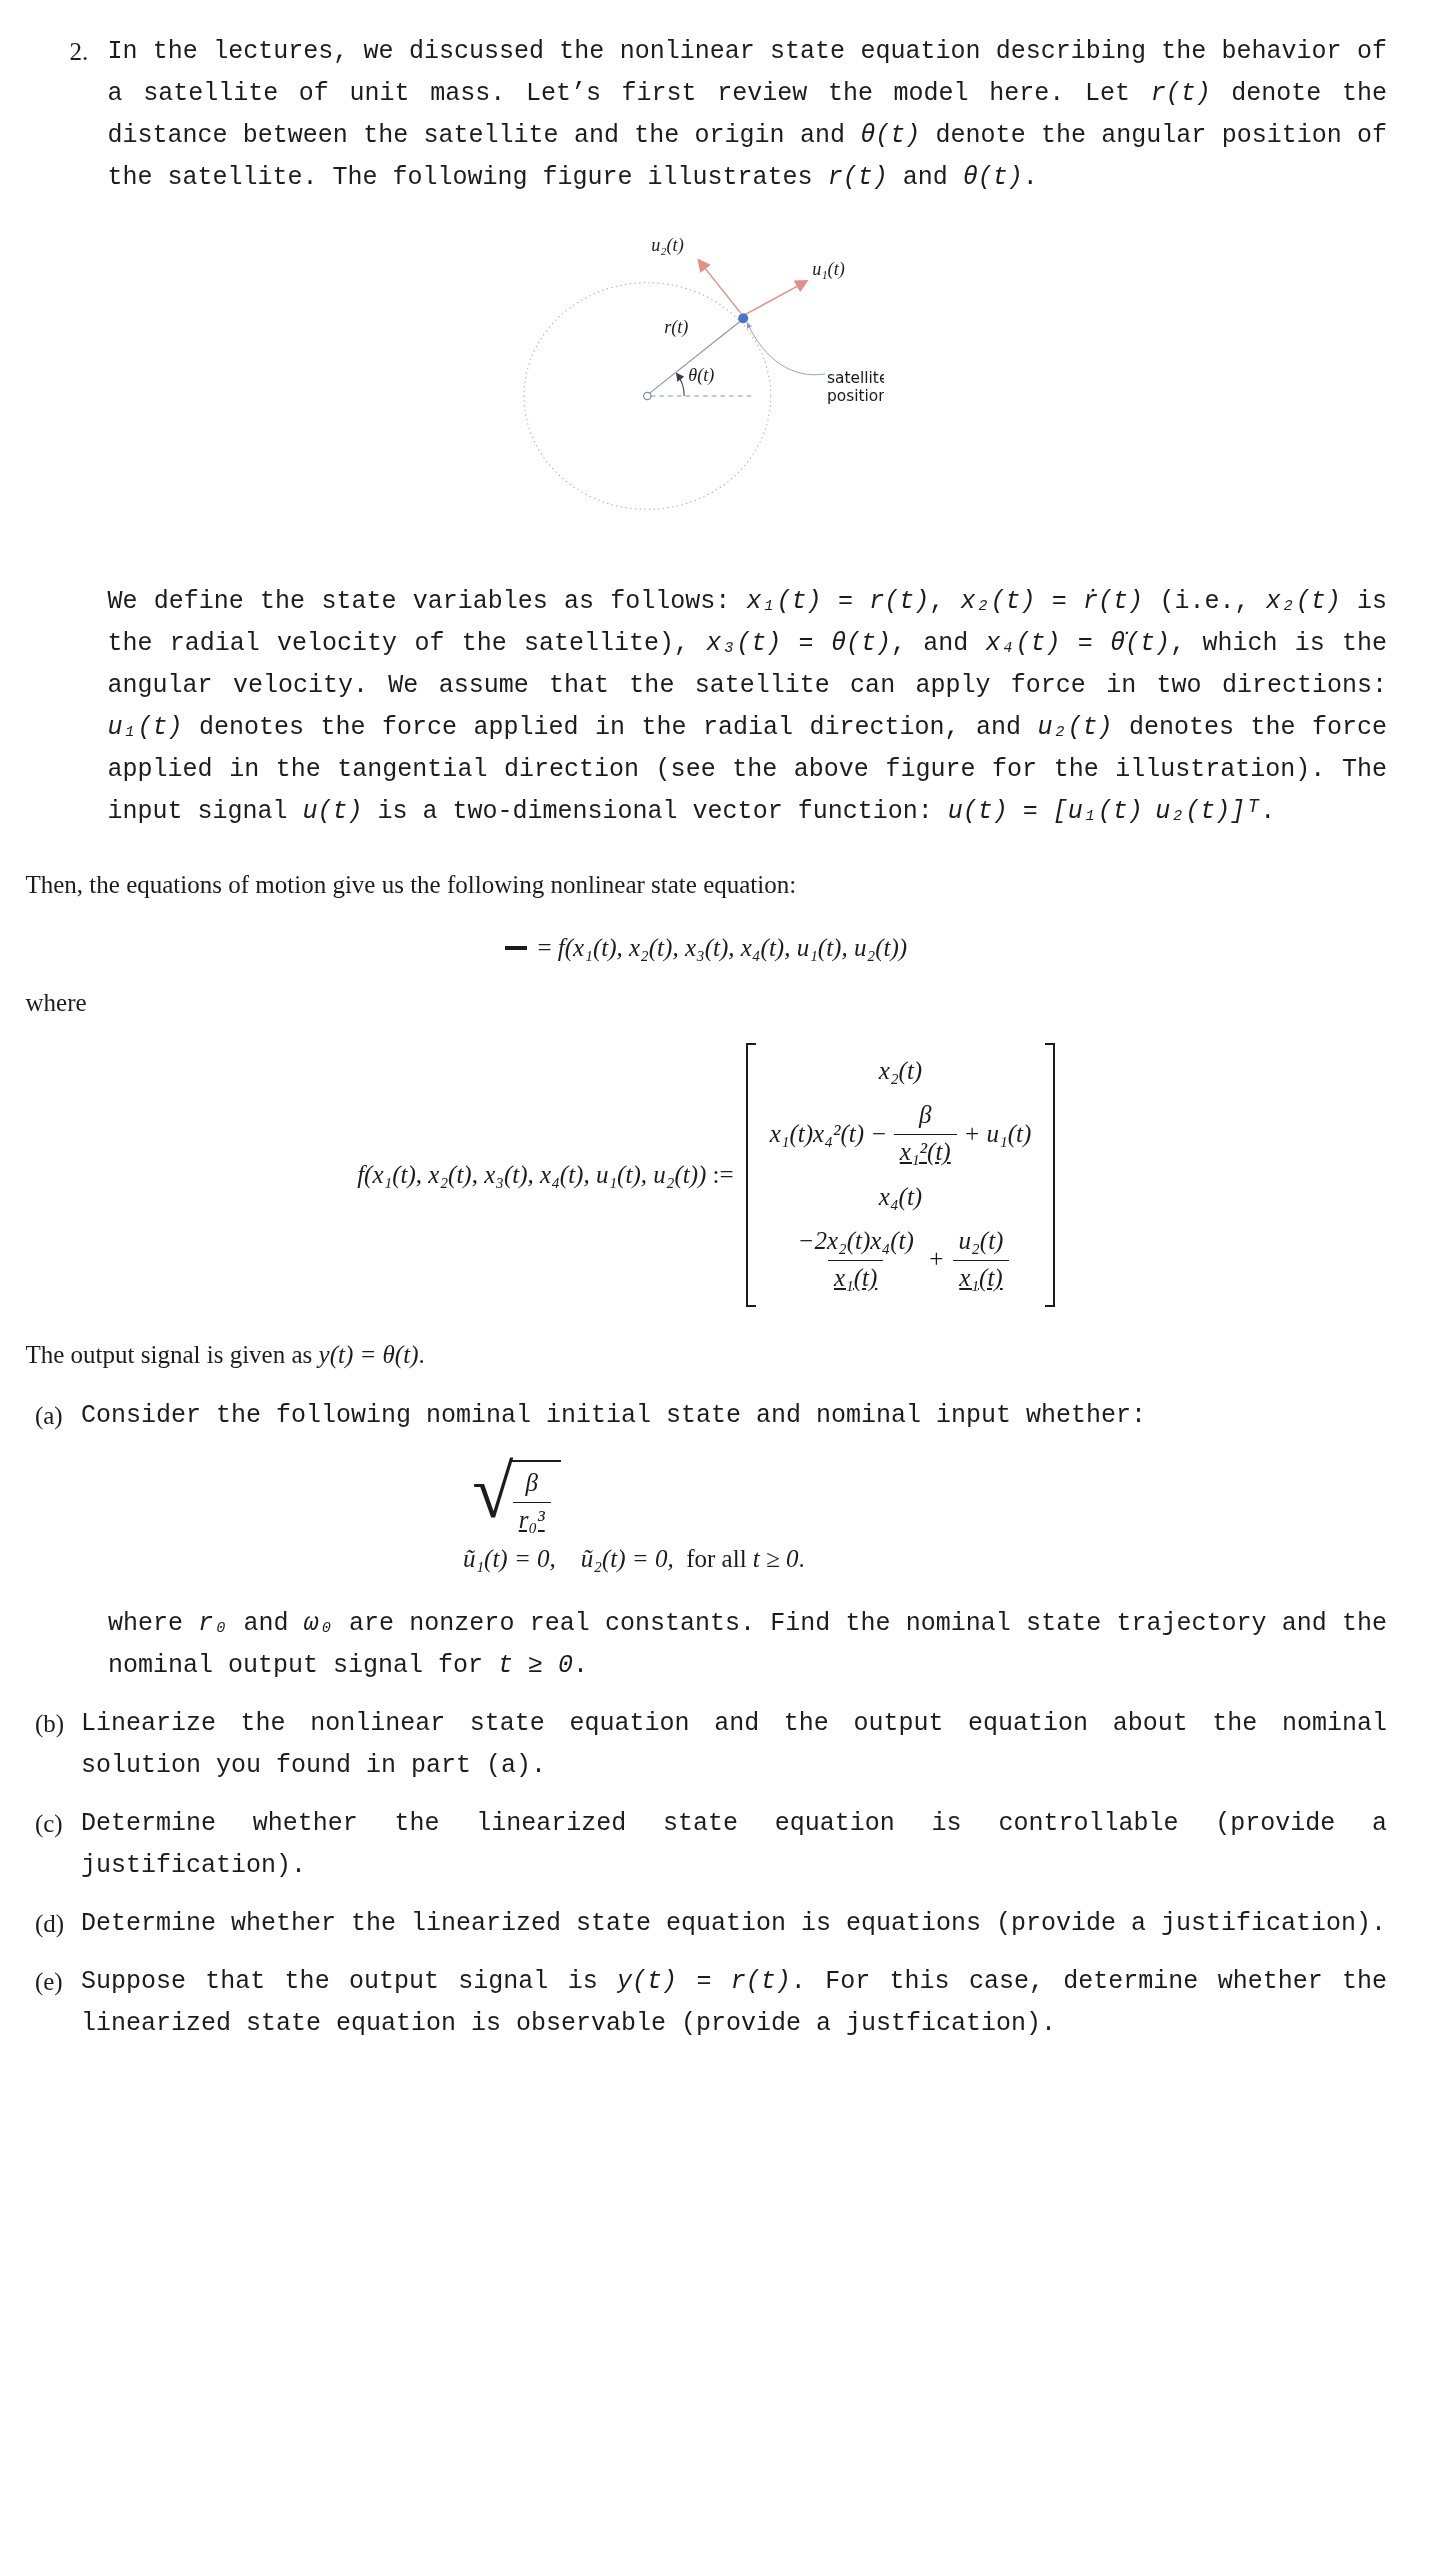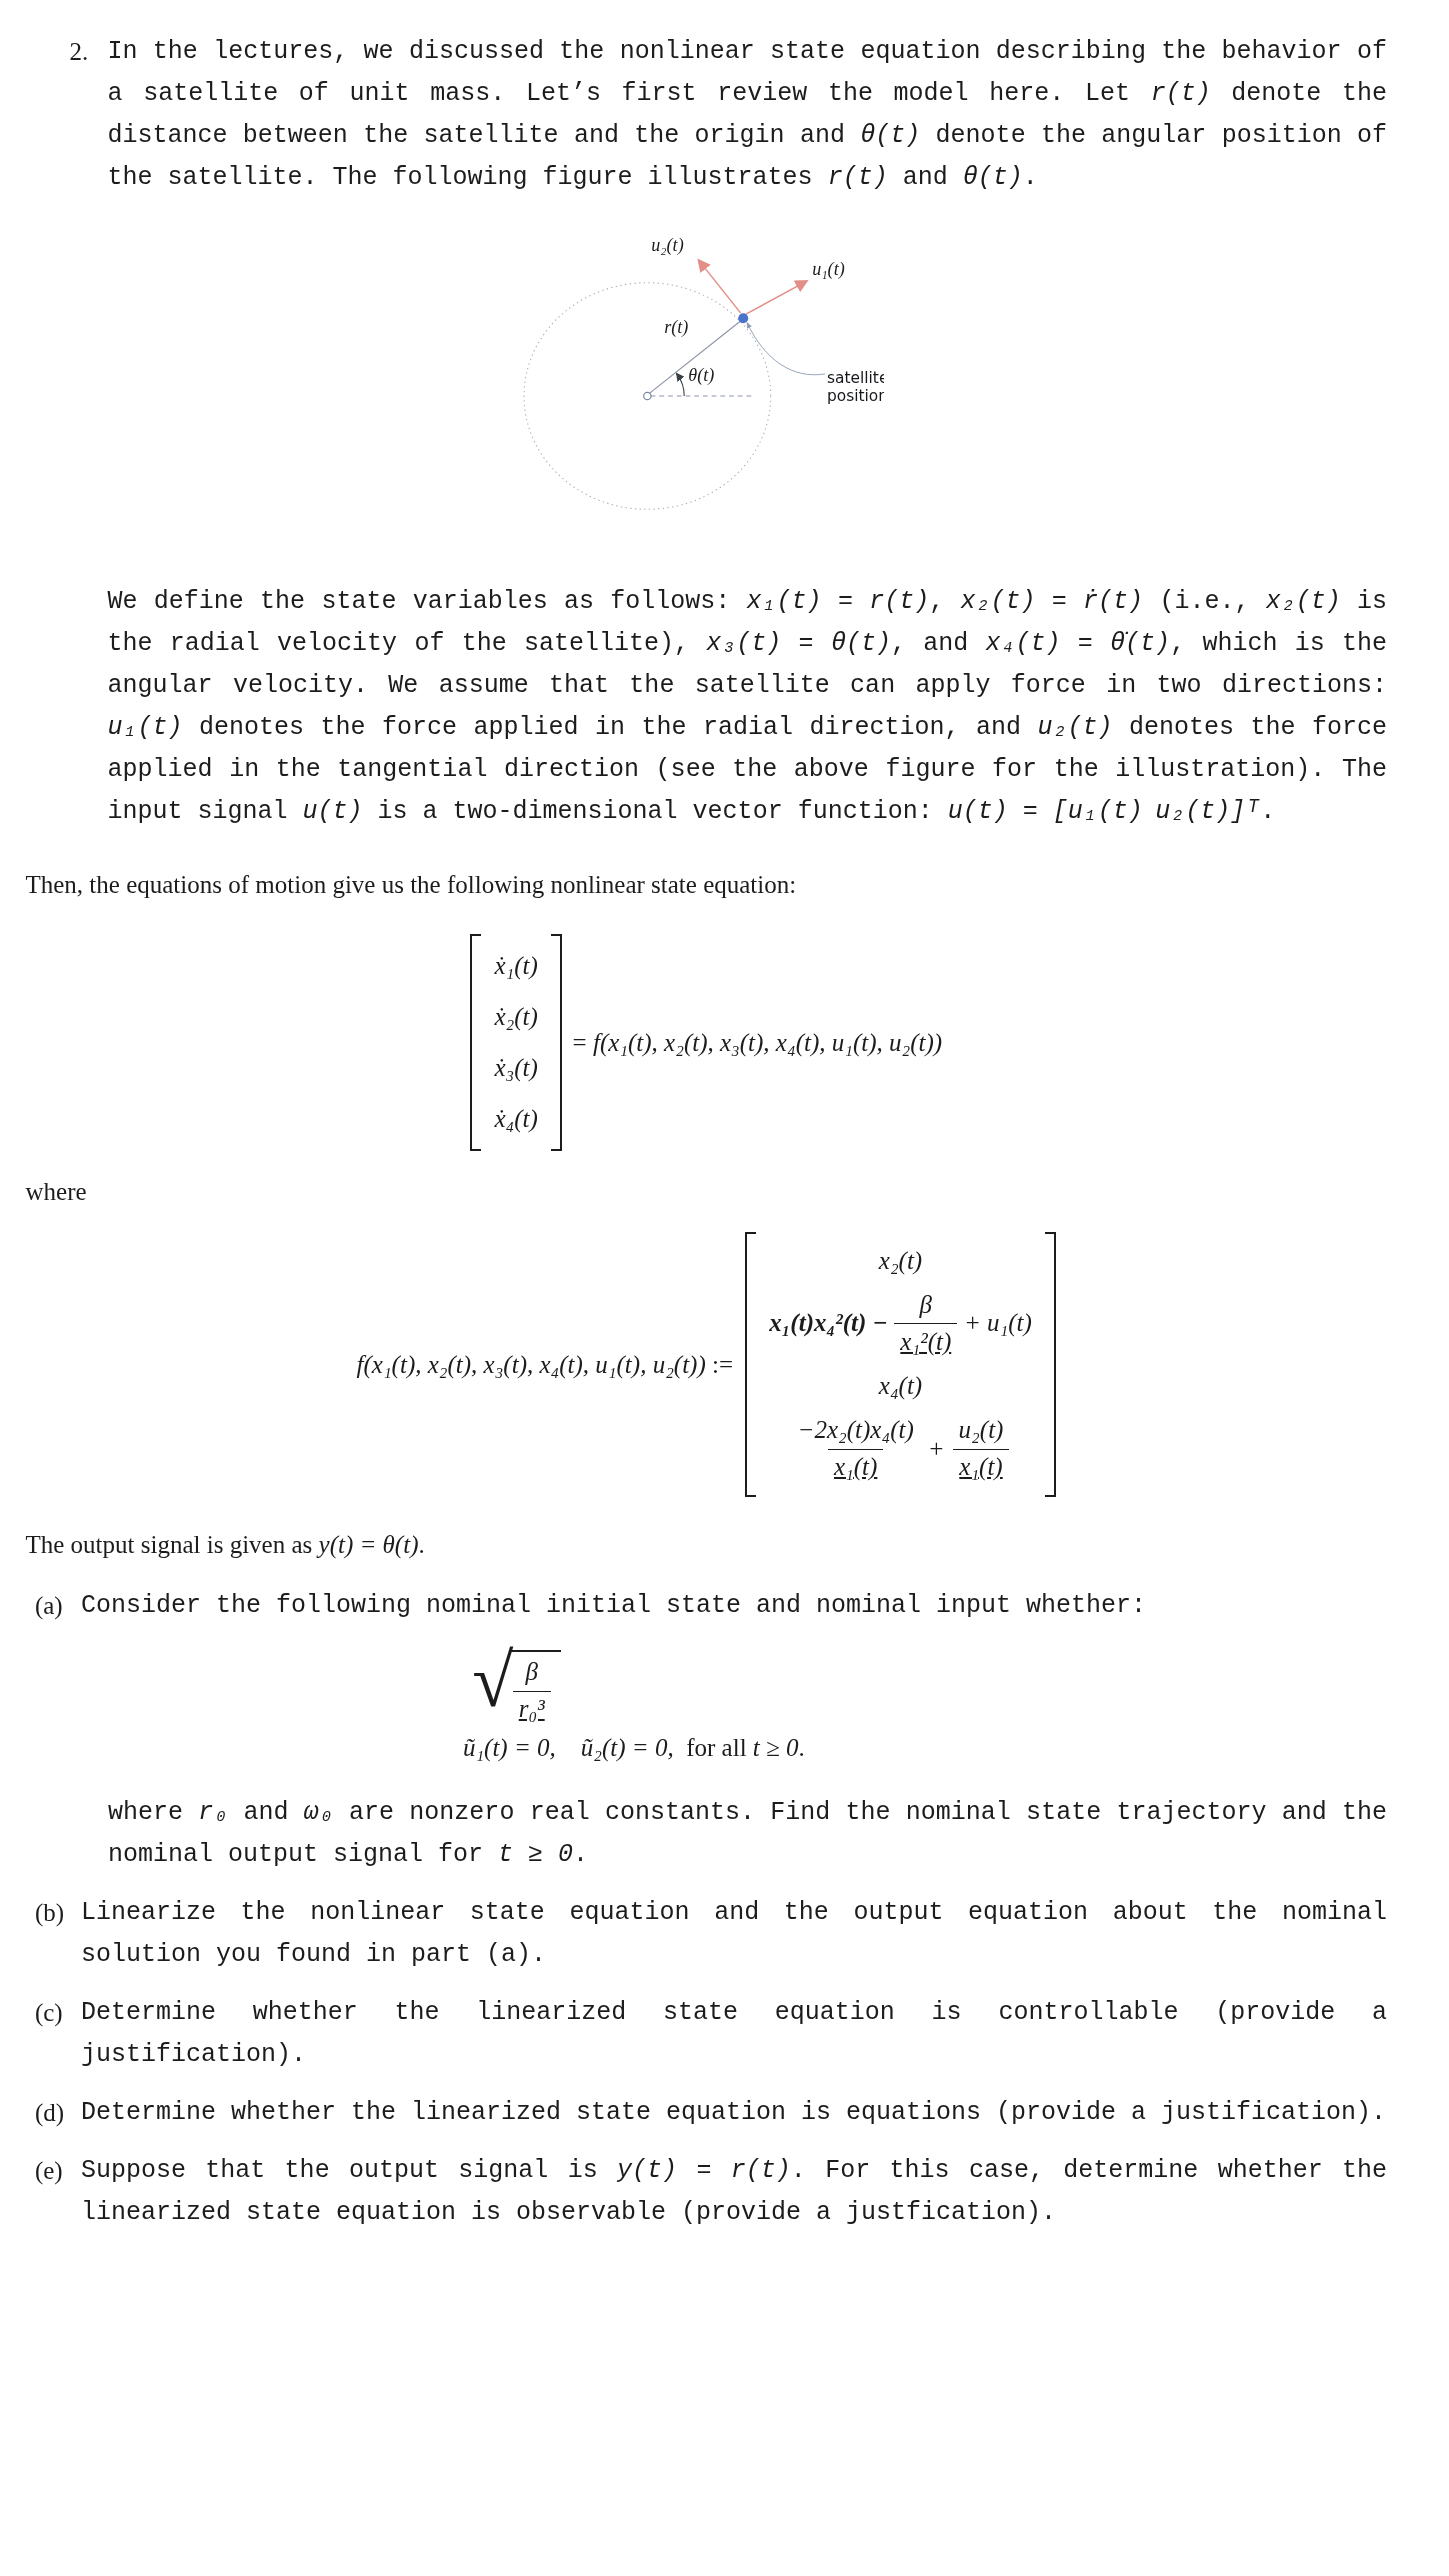--- a/index.html
+++ b/index.html
@@ -29,21 +29,21 @@
   .eqlhs{margin-right:12px;}
 
   .vec{display:inline-flex;align-items:center;}
   .vbr{width:8.7px;align-self:stretch;border:0 solid #1c1c1e;}
   .vbl{border-left-width:2px;border-top-width:2px;border-bottom-width:2px;}
   .vbrt{border-right-width:2px;border-top-width:2px;border-bottom-width:2px;}
   .vrows{display:flex;flex-direction:column;align-items:center;padding:6.7px 13.4px;}
   .r1{height:51px;display:flex;align-items:center;font-style:italic;}
   .rowS{height:43px;display:flex;align-items:center;font-style:italic;}
   .rowF{display:flex;align-items:center;padding:8.7px 0;font-style:italic;}
-  .mpre{margin-right:6.7px;font-weight:bold;}
+  .mpre{margin-right:6.7px;}
   .mpost{margin-left:6.7px;}
   .fop{margin:0 8px;}
 
   .frac{display:inline-flex;flex-direction:column;align-items:center;text-align:center;vertical-align:middle;}
   .fnum{padding:0 6px 4.7px;}
   .fden{border-top:1.7px solid #1c1c1e;padding:3.4px 6px 0;text-decoration:underline;}
 
   .flush{margin-left:0;}
   .p-motion{margin-top:31px;}
   .p-where{margin-top:4px;}
@@ -114,26 +114,20 @@
 
       <p class="just">We define the state variables as follows: <i class="mv">x₁(t) = r(t)</i>, <i class="mv">x₂(t) = ṙ(t)</i> (i.e., <i class="mv">x₂(t)</i> is the radial velocity of the satellite), <i class="mv">x₃(t) = θ(t)</i>, and <i class="mv">x₄(t) = θ̇(t)</i>, which is the angular velocity. We assume that the satellite can apply force in two directions: <i class="mv">u₁(t)</i> denotes the force applied in the radial direction, and <i class="mv">u₂(t)</i> denotes the force applied in the tangential direction (see the above figure for the illustration). The input signal <i class="mv">u(t)</i> is a two-dimensional vector function: <i class="mv">u(t) = [u₁(t) u₂(t)]ᵀ</i>.</p>
     </div>
   </div>
 
   <p class="flush p-motion">Then, the equations of motion give us the following nonlinear state equation:</p>
 
   <div class="display eq1">
     <span class="vec">
       <span class="vbr vbl"></span>
-      <span class="vrows">
-        <span class="r1">ẋ₁(t)</span>
-        <span class="r1">ẋ₂(t)</span>
-        <span class="r1">ẋ₃(t)</span>
-        <span class="r1">ẋ₄(t)</span>
-      </span>
       <span class="vbr vbrt"></span>
     </span>
     <span class="eqrhs">= <i class="mv">f(x₁(t), x₂(t), x₃(t), x₄(t), u₁(t), u₂(t))</i></span>
   </div>
 
   <p class="flush p-where">where</p>
 
   <div class="display eq2">
     <span class="eqlhs"><i class="mv">f(x₁(t), x₂(t), x₃(t), x₄(t), u₁(t), u₂(t))</i> :=</span>
     <span class="vec">

